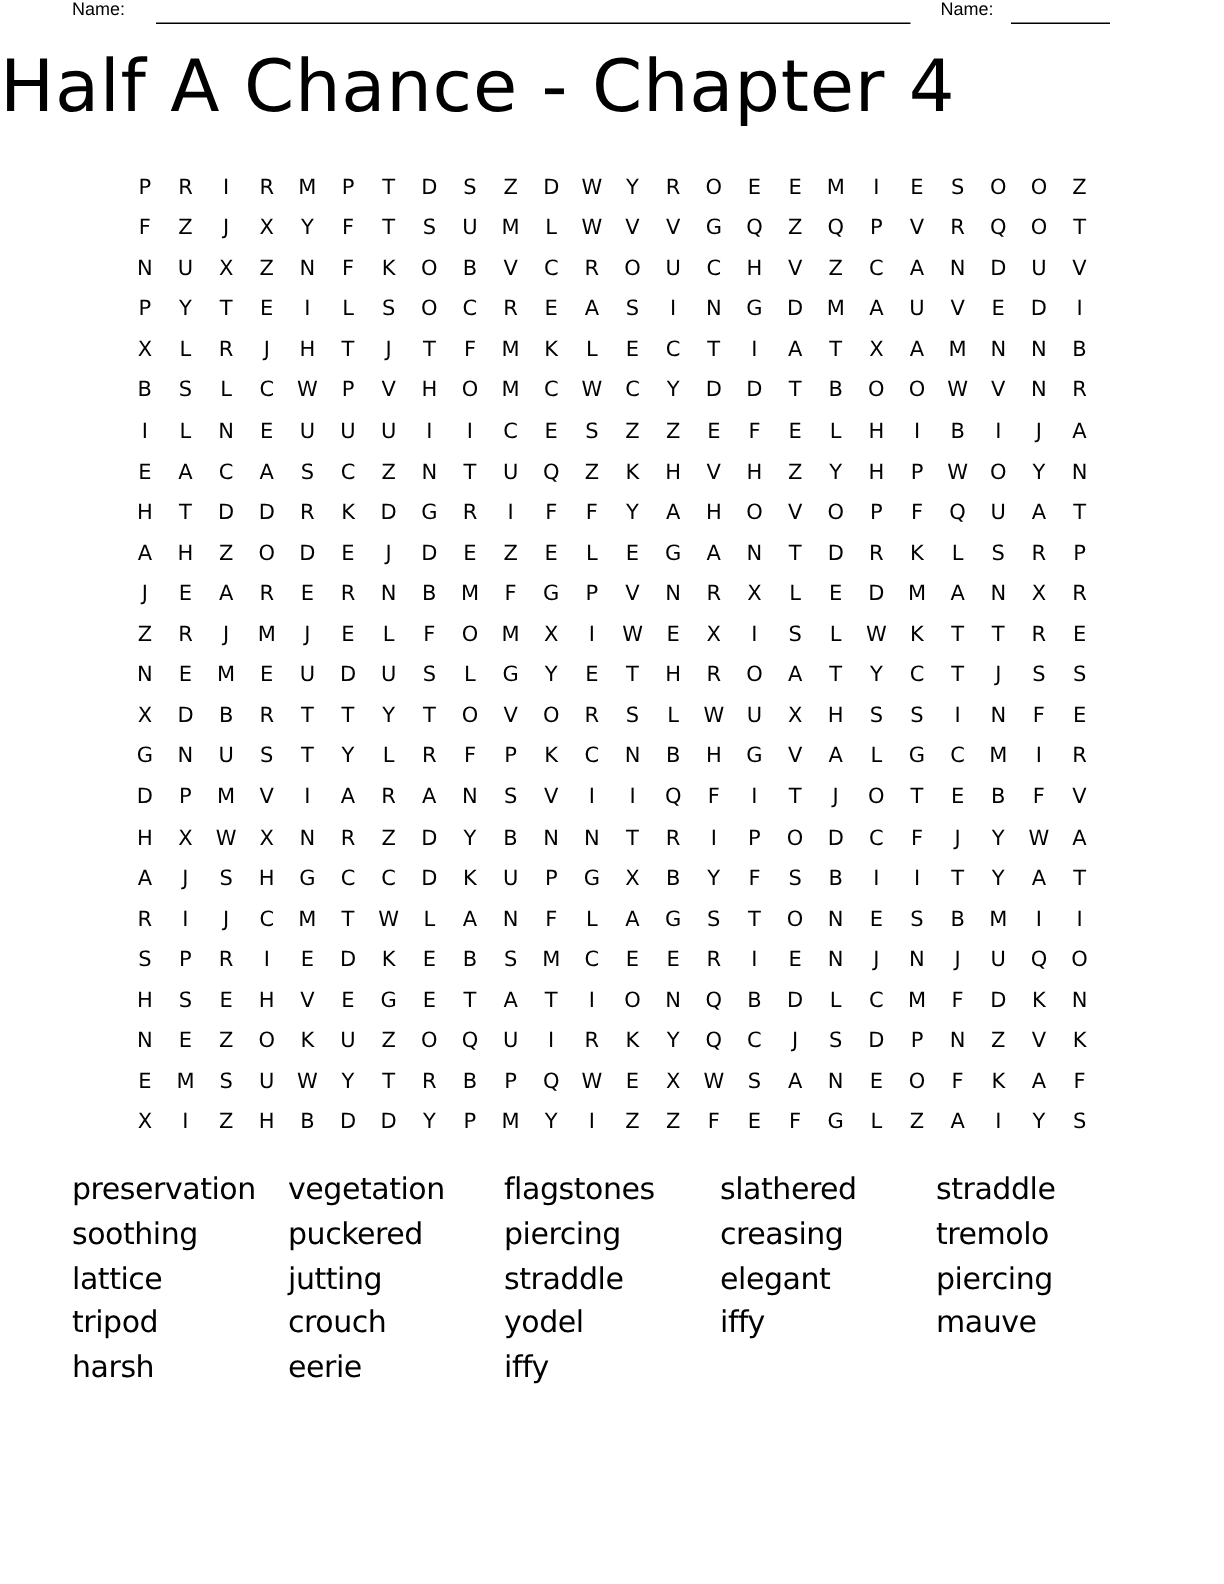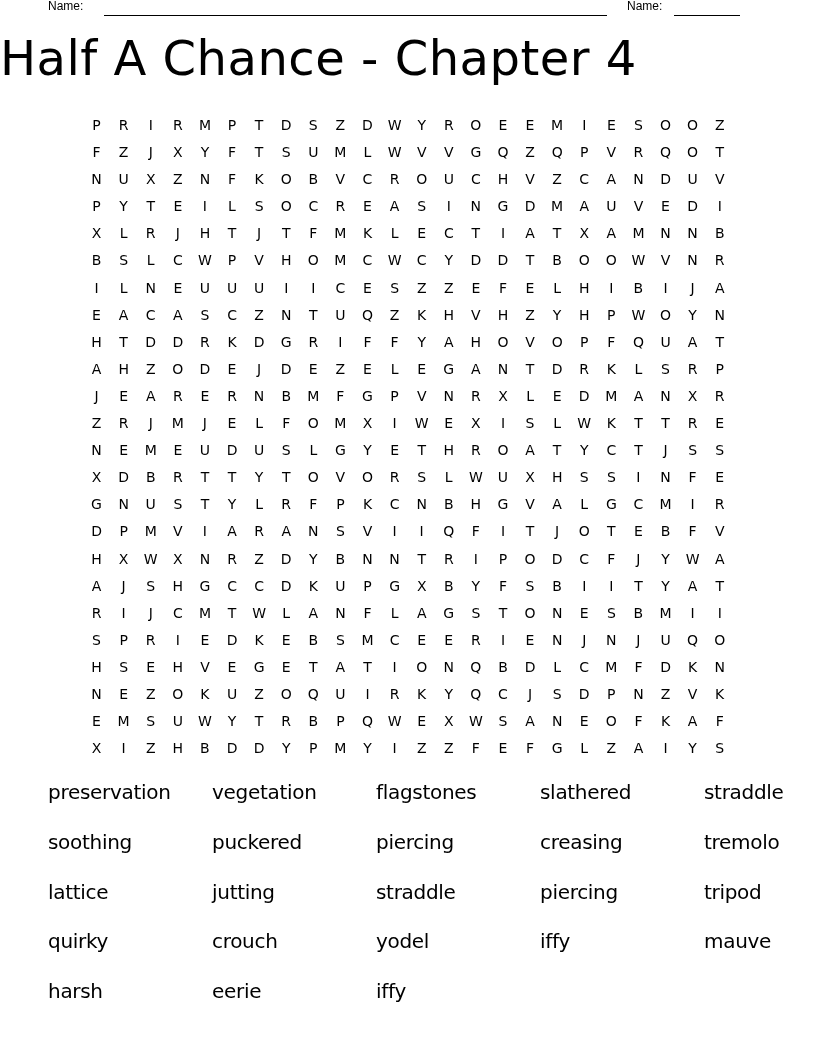--- a/index.html
+++ b/index.html
@@ -6,21 +6,21 @@
   body { width: 816px; height: 1056px; position: relative; overflow: hidden; color: #000; }
   .hdr { position: absolute; top: 0; left: 0; width: 816px; height: 20px; font-family: "Liberation Sans", sans-serif; font-size: 12px; }
   .hdr .name-label { position: absolute; left: 48px; top: -1px; }
   .hdr .name-line { position: absolute; left: 104px; top: 15px; width: 503px; border-bottom: 1px solid #000; }
   .hdr .date-label { position: absolute; left: 627px; top: -1px; }
   .hdr .date-line { position: absolute; left: 674px; top: 15px; width: 66px; border-bottom: 1px solid #000; }
   .title { position: absolute; top: 30px; left: 0; width: 816px; text-align: left; font-family: "DejaVu Sans", sans-serif; font-size: 48px; letter-spacing: 0.5px; }
   .grid { position: absolute; left: 83px; top: 112px; }
   .grid-row { display: flex; height: 27.1px; }
   .cell { width: 27.1px; text-align: center; font-family: "DejaVu Sans", sans-serif; font-size: 14px; line-height: 27.1px; }
-  .words { position: absolute; left: 48px; top: 780px; width: 740px; display: grid; grid-template-columns: 144px 144px 144px 144px 144px; grid-auto-rows: 29.8px; font-family: "DejaVu Sans", sans-serif; font-size: 20px; gap: 20px; }
+  .words { position: absolute; left: 48px; top: 780px; width: 740px; display: grid; grid-template-columns: 144px 144px 144px 144px 144px; grid-auto-rows: 29.8px; font-family: "DejaVu Sans", sans-serif; font-size: 20px; }
   .word { white-space: nowrap; letter-spacing: -0.3px; }
 </style>
 </head>
 <body>
 
 <div class="hdr">
   <span class="name-label">Name:</span>
   <span class="name-line"></span>
   <span class="date-label">Name:</span>
   <span class="date-line"></span>
@@ -662,23 +662,23 @@
     <span class="word">slathered</span>
     <span class="word">straddle</span>
     <span class="word">soothing</span>
     <span class="word">puckered</span>
     <span class="word">piercing</span>
     <span class="word">creasing</span>
     <span class="word">tremolo</span>
     <span class="word">lattice</span>
     <span class="word">jutting</span>
     <span class="word">straddle</span>
+    <span class="word">elegant</span>
     <span class="word">piercing</span>
     <span class="word">tripod</span>
-    <span class="word">quirky</span>
     <span class="word">crouch</span>
     <span class="word">yodel</span>
     <span class="word">iffy</span>
     <span class="word">mauve</span>
     <span class="word">harsh</span>
     <span class="word">eerie</span>
     <span class="word">iffy</span>
   </div>
 
 </body></html>

